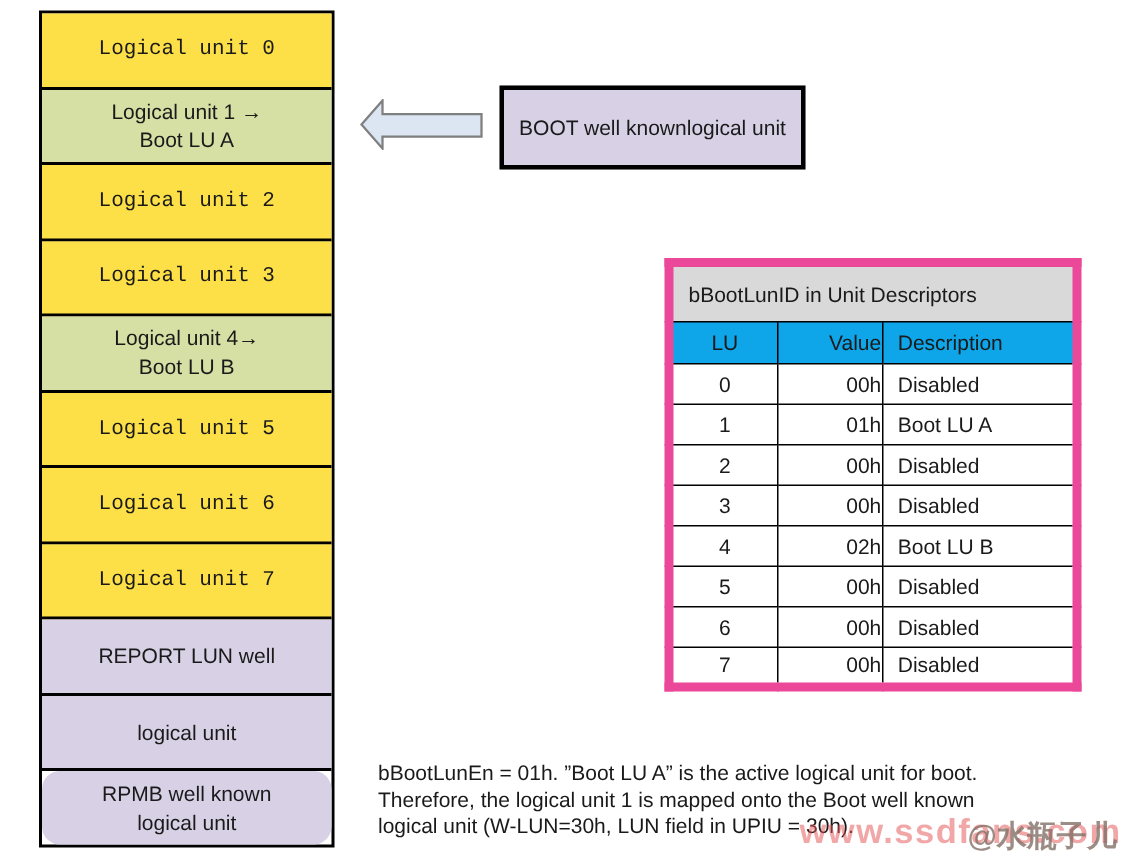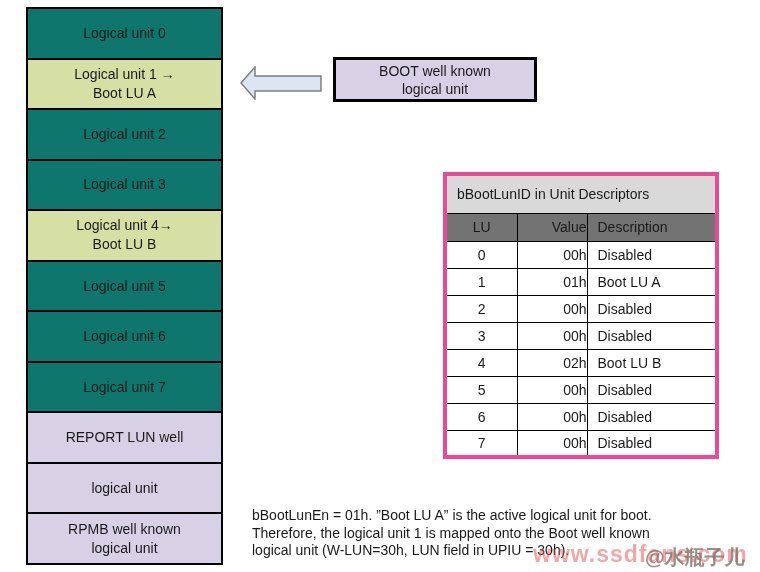--- a/index.html
+++ b/index.html
@@ -23,59 +23,59 @@
   }
   .cell {
     flex:1 1 0;
     border-bottom:2px solid #000;
     display:flex; flex-direction:column;
     align-items:center; justify-content:center;
     font-size:14px; line-height:19px;
     text-align:center;
     box-sizing:border-box;
   }
-  .cell:last-child { border-bottom:none; }
-  .cell.blue   { background:#0f766e; }
+  .cell:last-child { border-bottom:none;border-radius:12px; }
+  .cell.blue   { background:#fde047;font-family:Liberation Mono, monospace; }
   .cell.green  { background:#d6dfa4; }
   .cell.purple { background:#d8d1e6;align-items:center; }
 
   
   .block-arrow { position:absolute; left:240px; top:66px; }
 
   
   .boot-box {
     position:absolute; left:333px; top:57px;
-    width:204px; height:45px;
+    width:204px; height:56px;
     background:#d8d1e6;
     border:3px solid #000;
     box-sizing:border-box;
-    display:flex; flex-direction:column;
+    display:flex; flex-direction:row;
     align-items:center; justify-content:center;
     font-size:14px; line-height:18px;
     text-align:left;
   }
 
   
   .desc-table {
     position:absolute; left:443px; top:172px;
     border-collapse:collapse;
     font-size:14px;
   }
   .desc-table td, .desc-table th {
     border:1px solid #000;
     box-sizing:border-box;
     font-weight:normal;
     padding:0;
   }
-  .desc-table { border:4px solid #ec4899; }
+  .desc-table { border:6px solid #ec4899; }
   .desc-table .title-row td {
     height:39px; background:#d9d9d9;
     text-align:left; padding-left:10px;
   }
-  .desc-table .head-row th { height:28px; background:#737373; }
+  .desc-table .head-row th { height:28px; background:#0ea5e9; }
   .desc-table .data-row td { height:27px; background:#ffffff; }
   .col-lu    { width:72px;  text-align:center; }
   .col-value { width:70px;  text-align:right; }
   .col-desc  { width:130px; text-align:left; padding-left:10px !important; }
 
   
   .note {
     position:absolute; left:252px; top:507px;
     font-size:14px; line-height:17.6px;
     white-space:nowrap;

